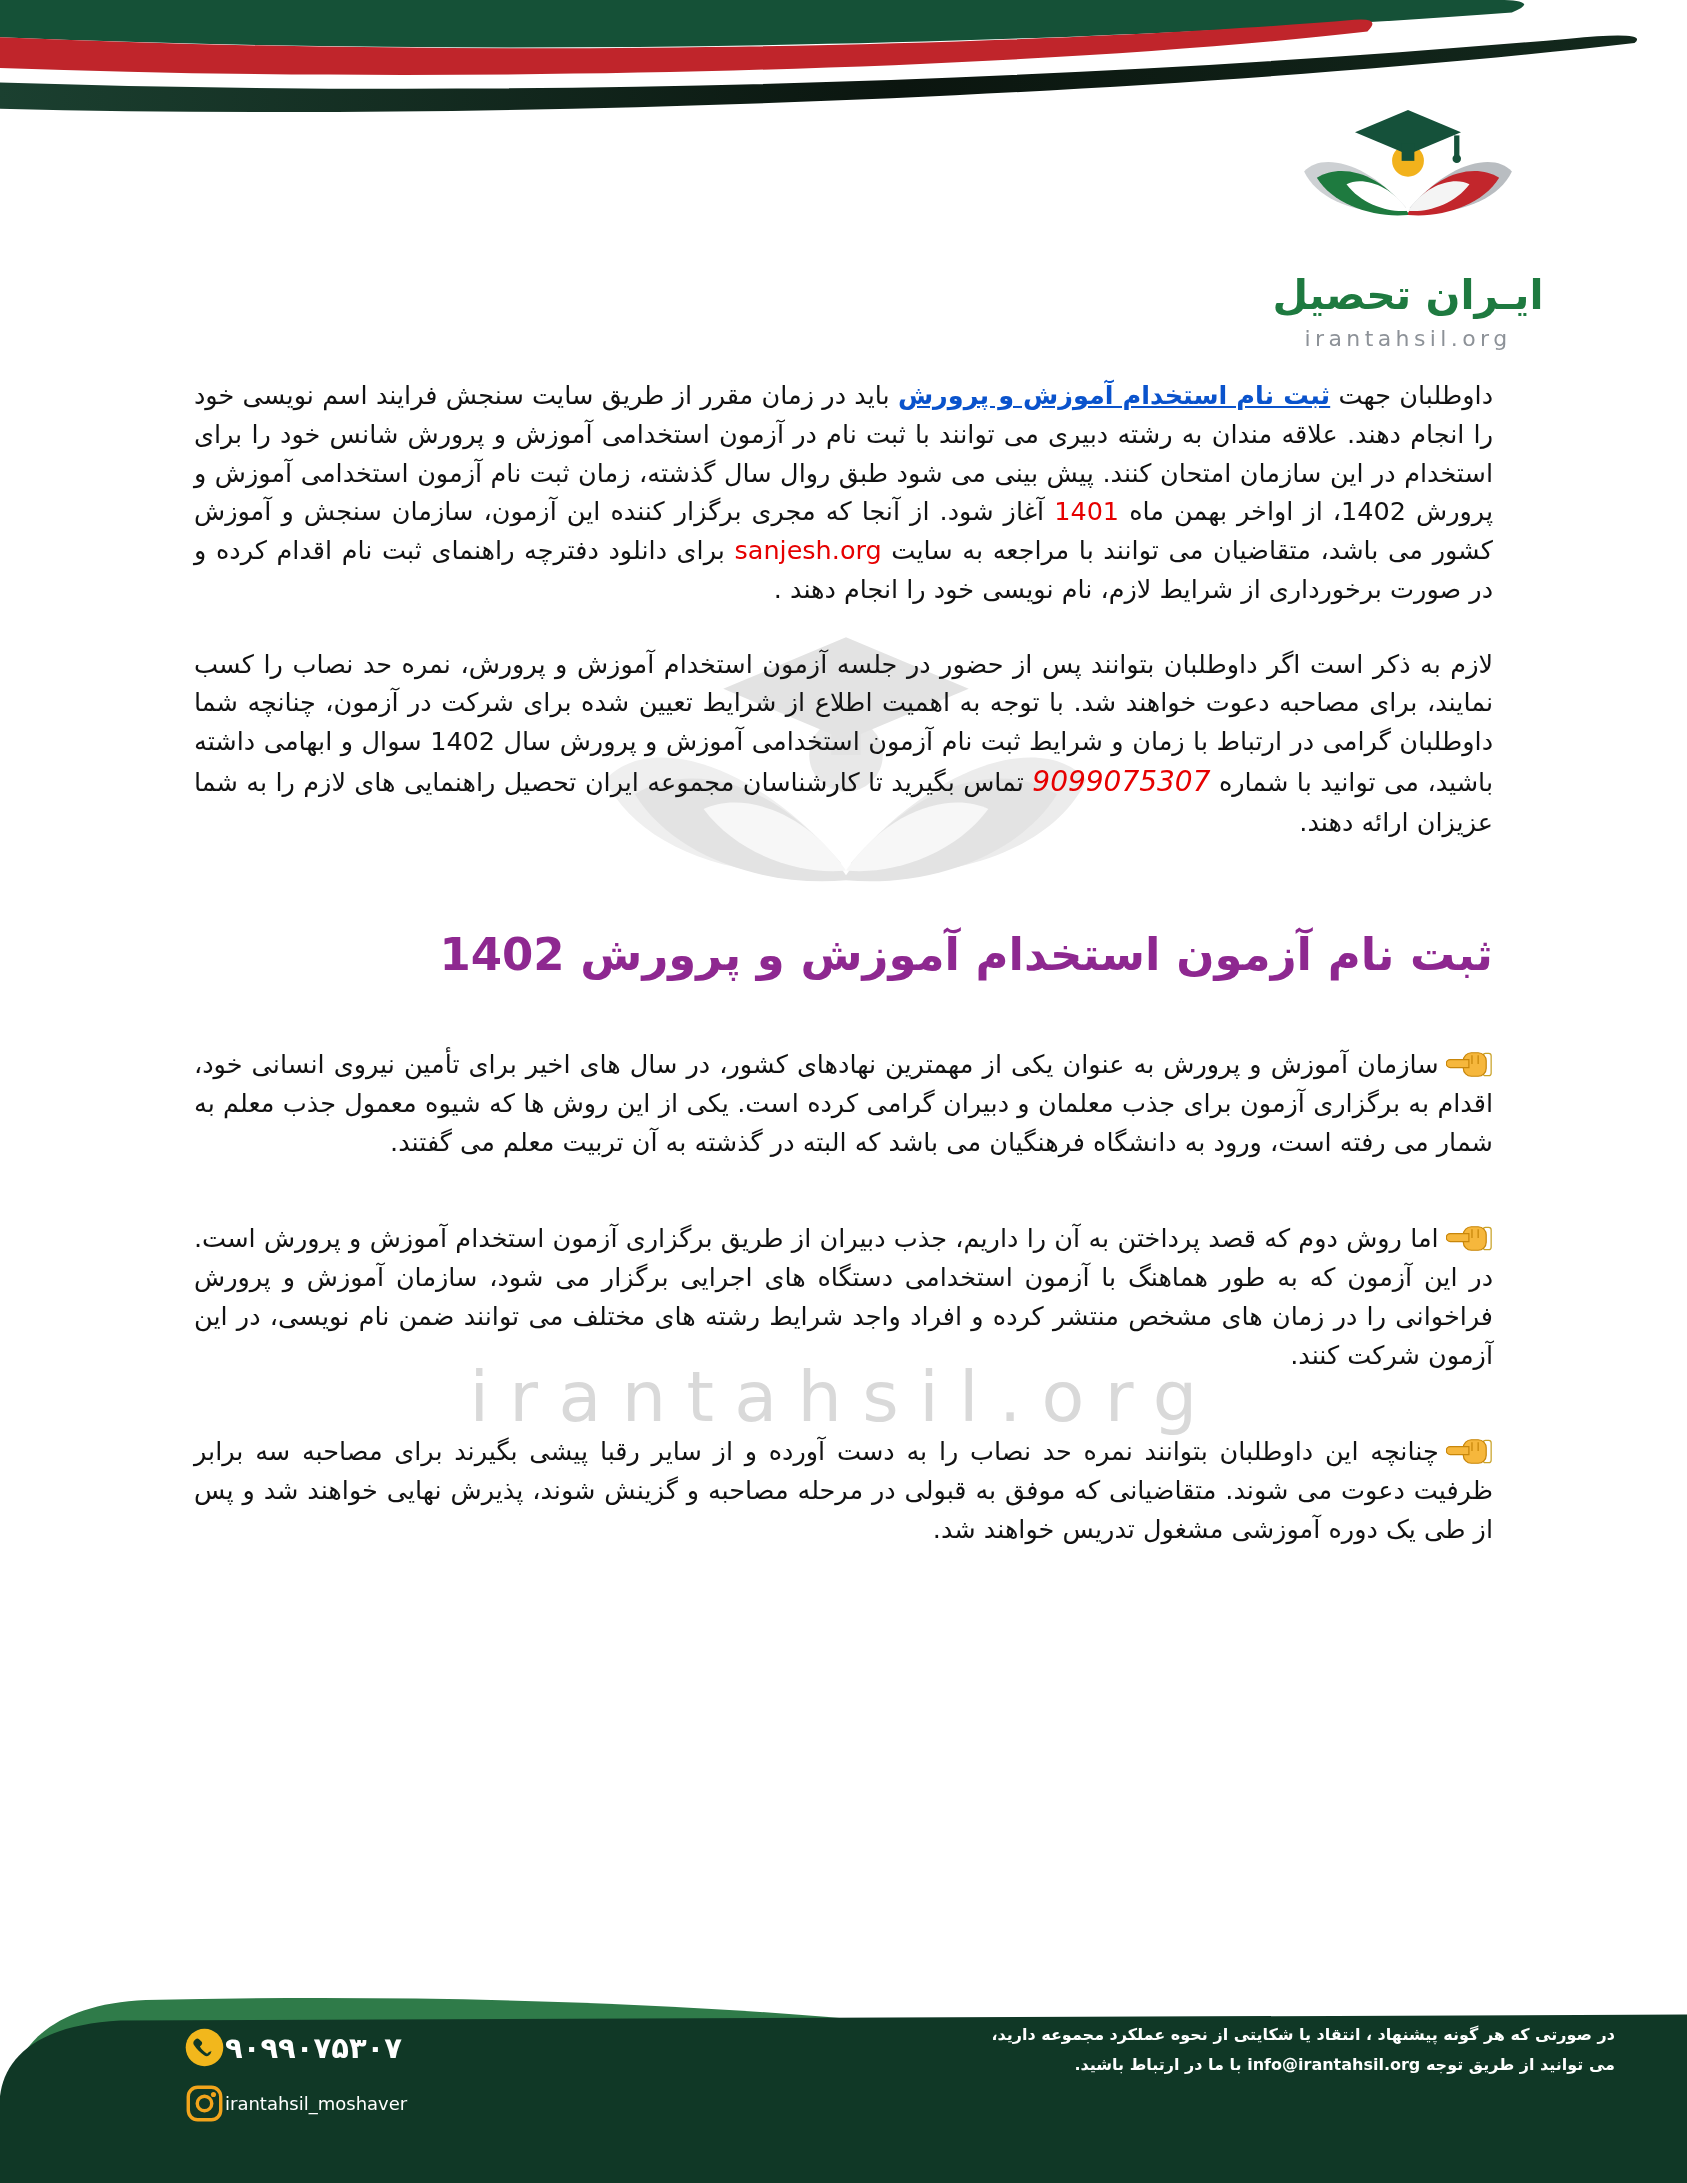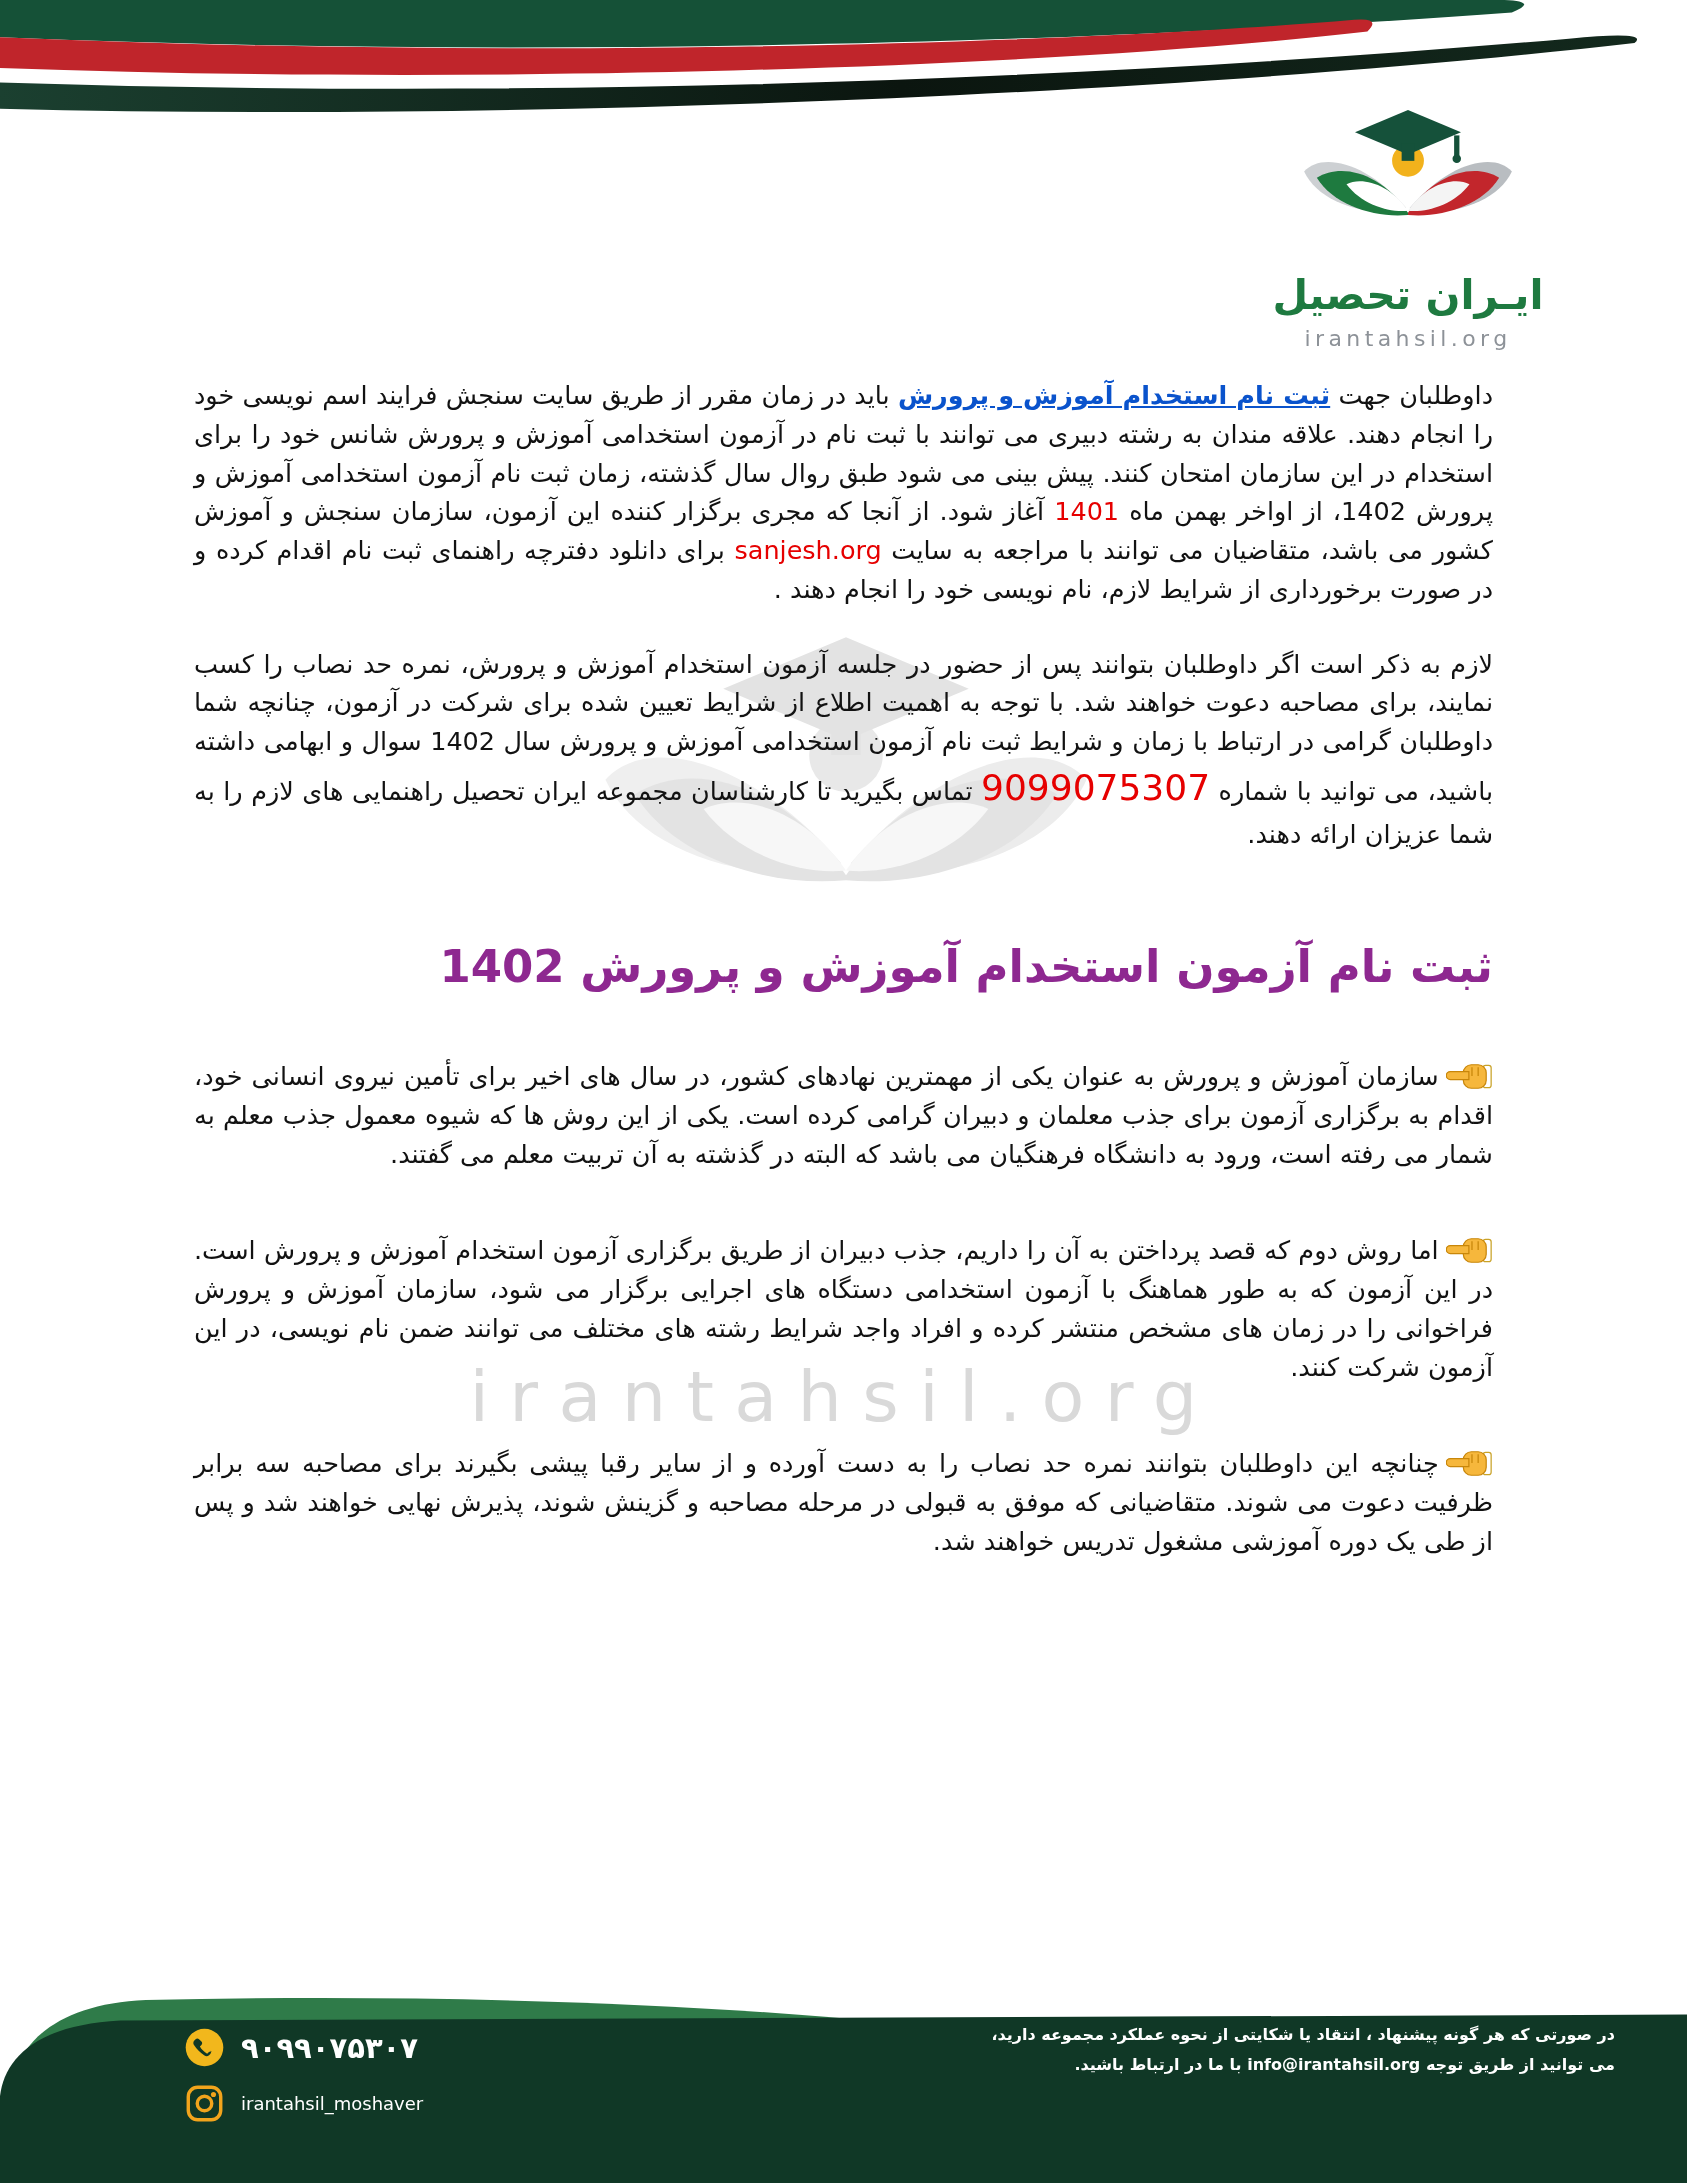--- a/index.html
+++ b/index.html
@@ -18,30 +18,30 @@
   
   .watermark-logo { position:absolute; top:598px; left:576px; width:540px; z-index:0; }
   .watermark-text { position:absolute; top:1356px; left:0; width:100%; text-align:center;
                     font-size:70px; color:#d9d9d9; letter-spacing:20.4px; z-index:0; }
 
   
   .content { position:absolute; top:376px; right:194px; width:1299px; direction:rtl; z-index:2; }
   .para { font-size:25.5px; line-height:1.52; color:#121212; text-align:justify; margin-bottom:36px; }
   .link { color:#0a53cc; font-weight:bold; text-decoration:underline; cursor:pointer; }
   .red { color:#e60000; }
-  .red-num { color:#e60000; font-size:36px; }
+  .red-num { color:#e60000; font-size:28px;font-style:italic; }
   .section-heading { color:#8e2890; font-size:45px; font-weight:bold; text-align:right;
                      margin-top:86px; margin-bottom:64px; }
   .bullet { margin-bottom:58px; }
   .hand { display:inline-block; width:47px; height:35px; vertical-align:-8.8px; margin-left:7.3px; }
 
   
   .footer-decor { position:absolute; left:0; top:1994px; width:1687px; height:190px; }
   .footer-left { position:absolute; left:184px; top:2027px; direction:ltr; color:#ffffff; z-index:5; }
-  .f-row { display:flex; align-items:center; gap:16px; margin-bottom:14.6px; }
+  .f-row { display:flex; align-items:center; margin-bottom:14.6px; }
   .f-icon { width:41px; height:41px; flex:0 0 auto; }
   .f-phone-num { font-size:29px; font-weight:bold; letter-spacing:1.5px; }
   .f-insta { font-size:18px; }
   .footer-right { position:absolute; right:72px; top:2020px; direction:rtl; text-align:right;
                   color:#ffffff; font-size:16px; font-weight:bold; line-height:1.85; z-index:5; }
   .email { direction:ltr; unicode-bidi:embed; font-weight:bold; }
 </style>
 </head>
 <body>
 

